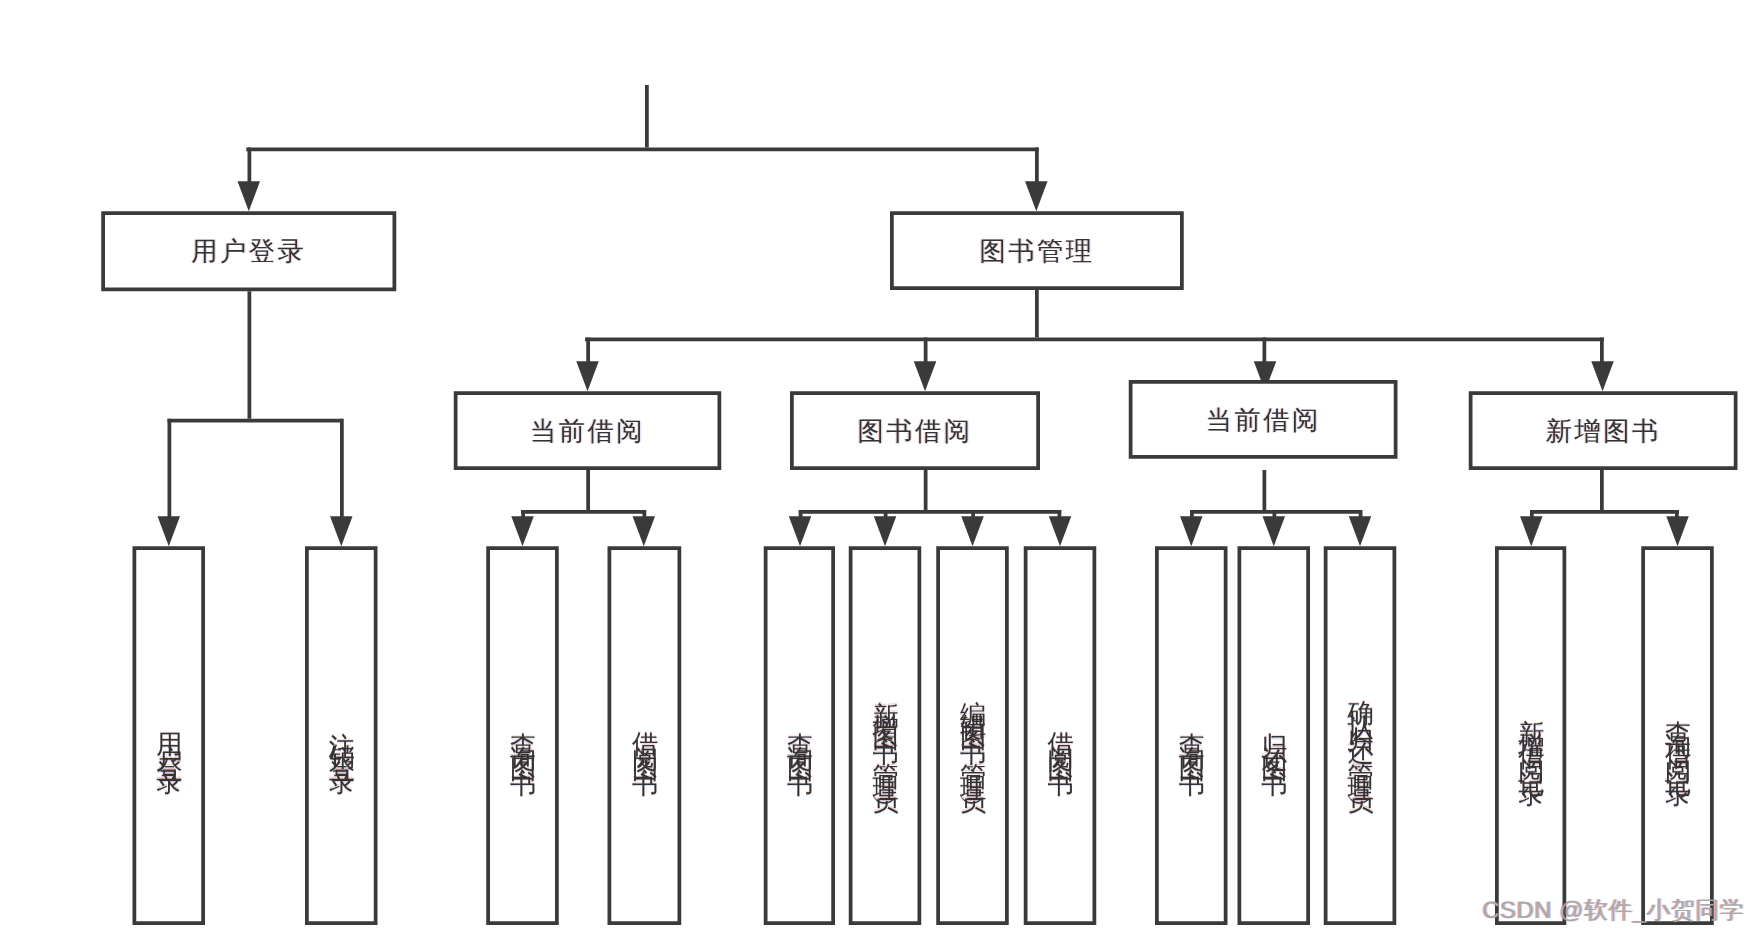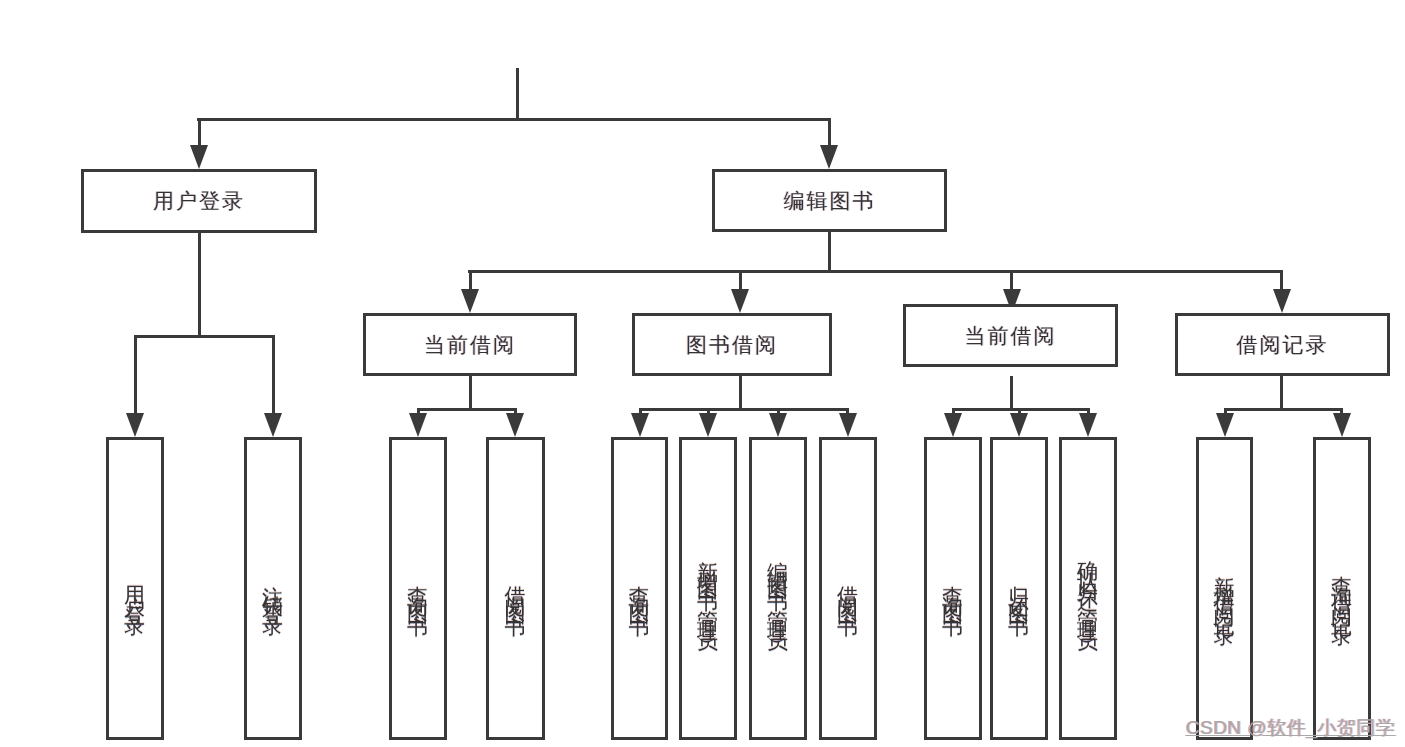--- a/index.html
+++ b/index.html
@@ -30,41 +30,40 @@
   .hl{position:absolute;height:3px;background:var(--line);}
   .ar{
     position:absolute;width:0;height:0;
     border-left:9px solid transparent;border-right:9px solid transparent;
     border-top:24px solid var(--line);
   }
   .watermark{
     position:absolute;left:1186px;top:715px;width:212px;font-size:19px;
     letter-spacing:.5px;color:var(--watermark);white-space:nowrap;z-index:5;
     text-shadow:-1px 0 rgba(217,90,70,.5),1px 0 rgba(110,140,230,.35);
-    text-decoration:underline;
   }
 </style>
 </head>
 <body>
 
 <div class="stage">
 
 
   <i class="vl" style="left:516px;top:68px;height:50px"></i>
   <i class="hl" style="left:197px;top:118px;width:634px"></i>
   <i class="vl" style="left:198px;top:118px;height:30px"></i>
   <i class="ar" style="left:190px;top:145px"></i>
   <i class="vl" style="left:828px;top:118px;height:30px"></i>
   <i class="ar" style="left:820px;top:145px"></i>
 
   <div class="box" style="left:81px;top:169px;width:236px;height:64px">
     <span class="hlabel">用户登录</span>
   </div>
   <div class="box" style="left:712px;top:169px;width:235px;height:63px">
-    <span class="hlabel">编辑图书</span>
+    <span class="hlabel">图书管理</span>
   </div>
 
   <i class="vl" style="left:198px;top:233px;height:102px"></i>
   <i class="hl" style="left:134px;top:335px;width:140px"></i>
   <i class="vl" style="left:134px;top:335px;height:80px"></i>
   <i class="ar" style="left:126px;top:413px"></i>
   <i class="vl" style="left:272px;top:335px;height:80px"></i>
   <i class="ar" style="left:264px;top:413px"></i>
 
   <i class="vl" style="left:828px;top:232px;height:38px"></i>
@@ -81,21 +80,21 @@
   <div class="box" style="left:363px;top:313px;width:214px;height:63px">
     <span class="hlabel">当前借阅</span>
   </div>
   <div class="box" style="left:632px;top:313px;width:200px;height:63px">
     <span class="hlabel">图书借阅</span>
   </div>
   <div class="box" style="left:903px;top:304px;width:215px;height:63px">
     <span class="hlabel">当前借阅</span>
   </div>
   <div class="box" style="left:1175px;top:313px;width:215px;height:63px">
-    <span class="hlabel">借阅记录</span>
+    <span class="hlabel">新增图书</span>
   </div>
 
   <i class="vl" style="left:469px;top:376px;height:32px"></i>
   <i class="hl" style="left:417px;top:408px;width:99px"></i>
   <i class="vl" style="left:417px;top:408px;height:9px"></i>
   <i class="ar" style="left:409px;top:413px"></i>
   <i class="vl" style="left:514px;top:408px;height:9px"></i>
   <i class="ar" style="left:506px;top:413px"></i>
 
   <i class="vl" style="left:739px;top:376px;height:32px"></i>

